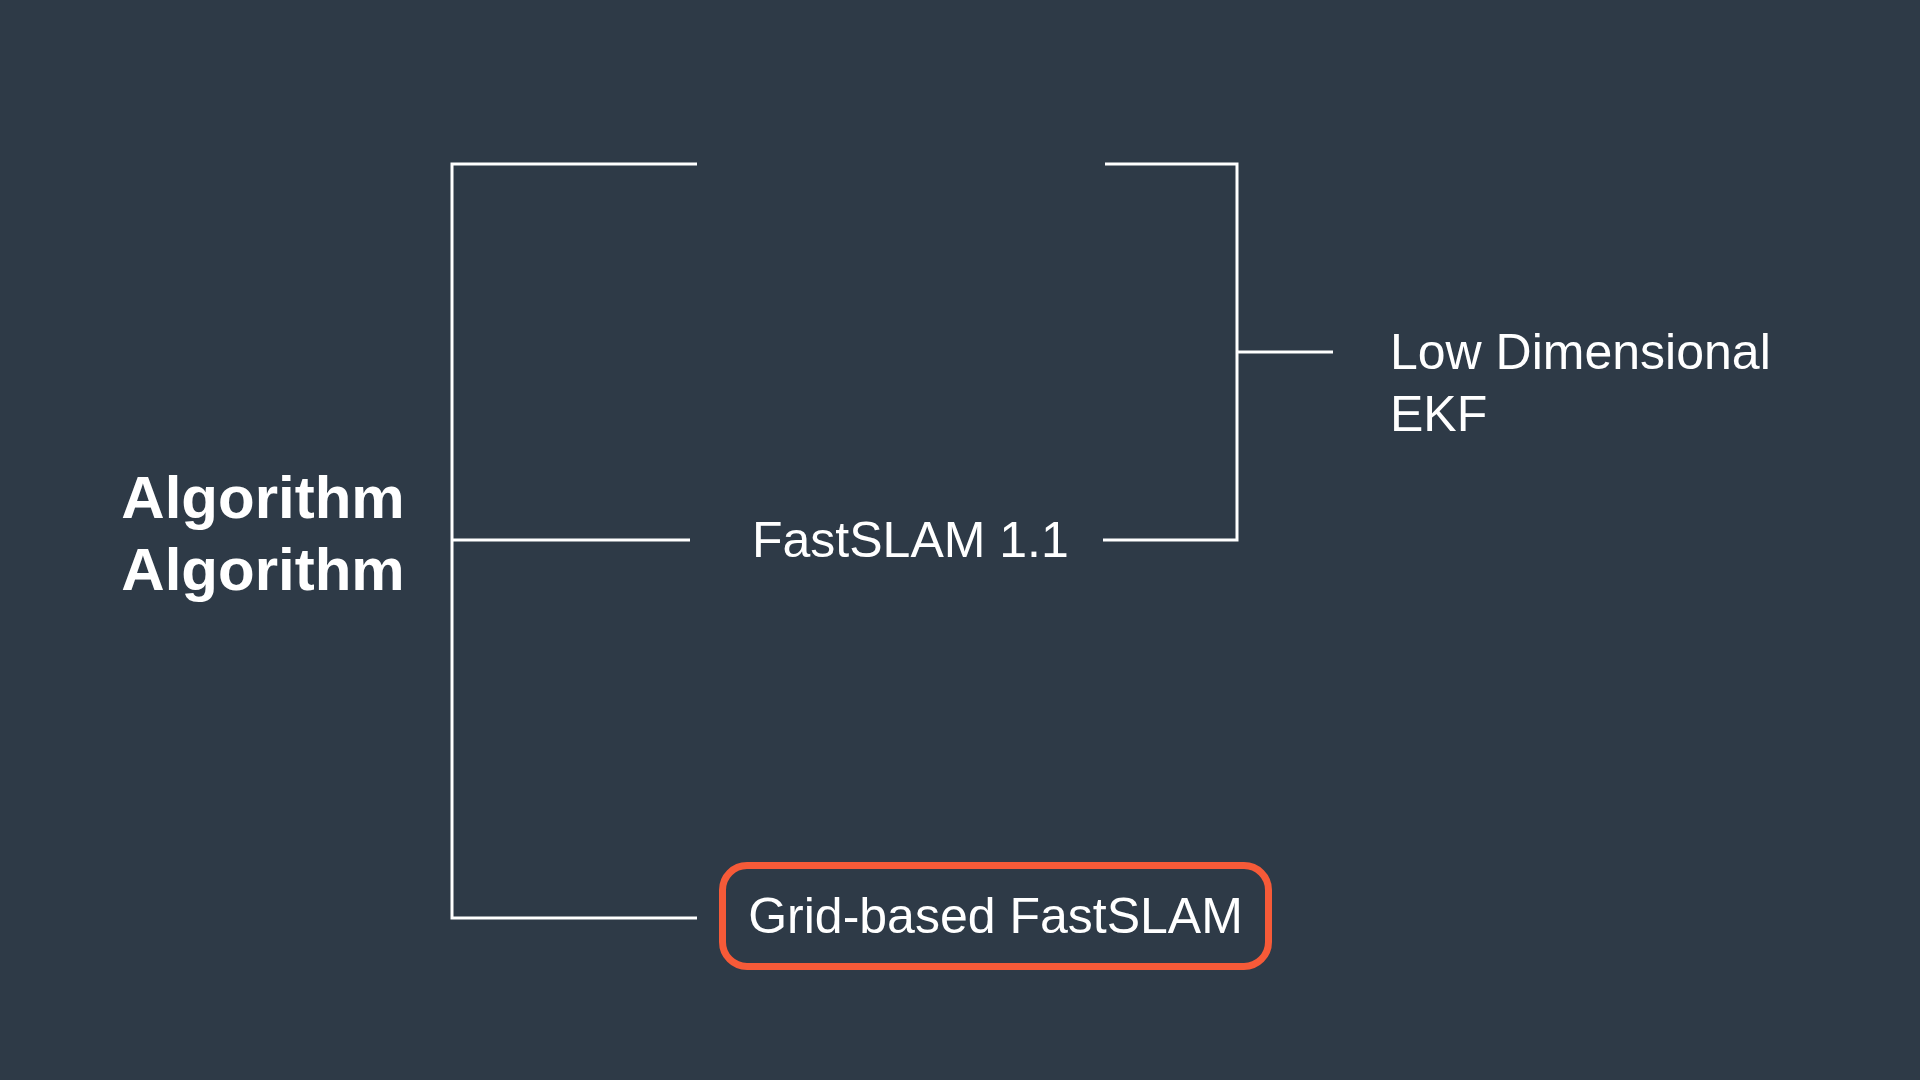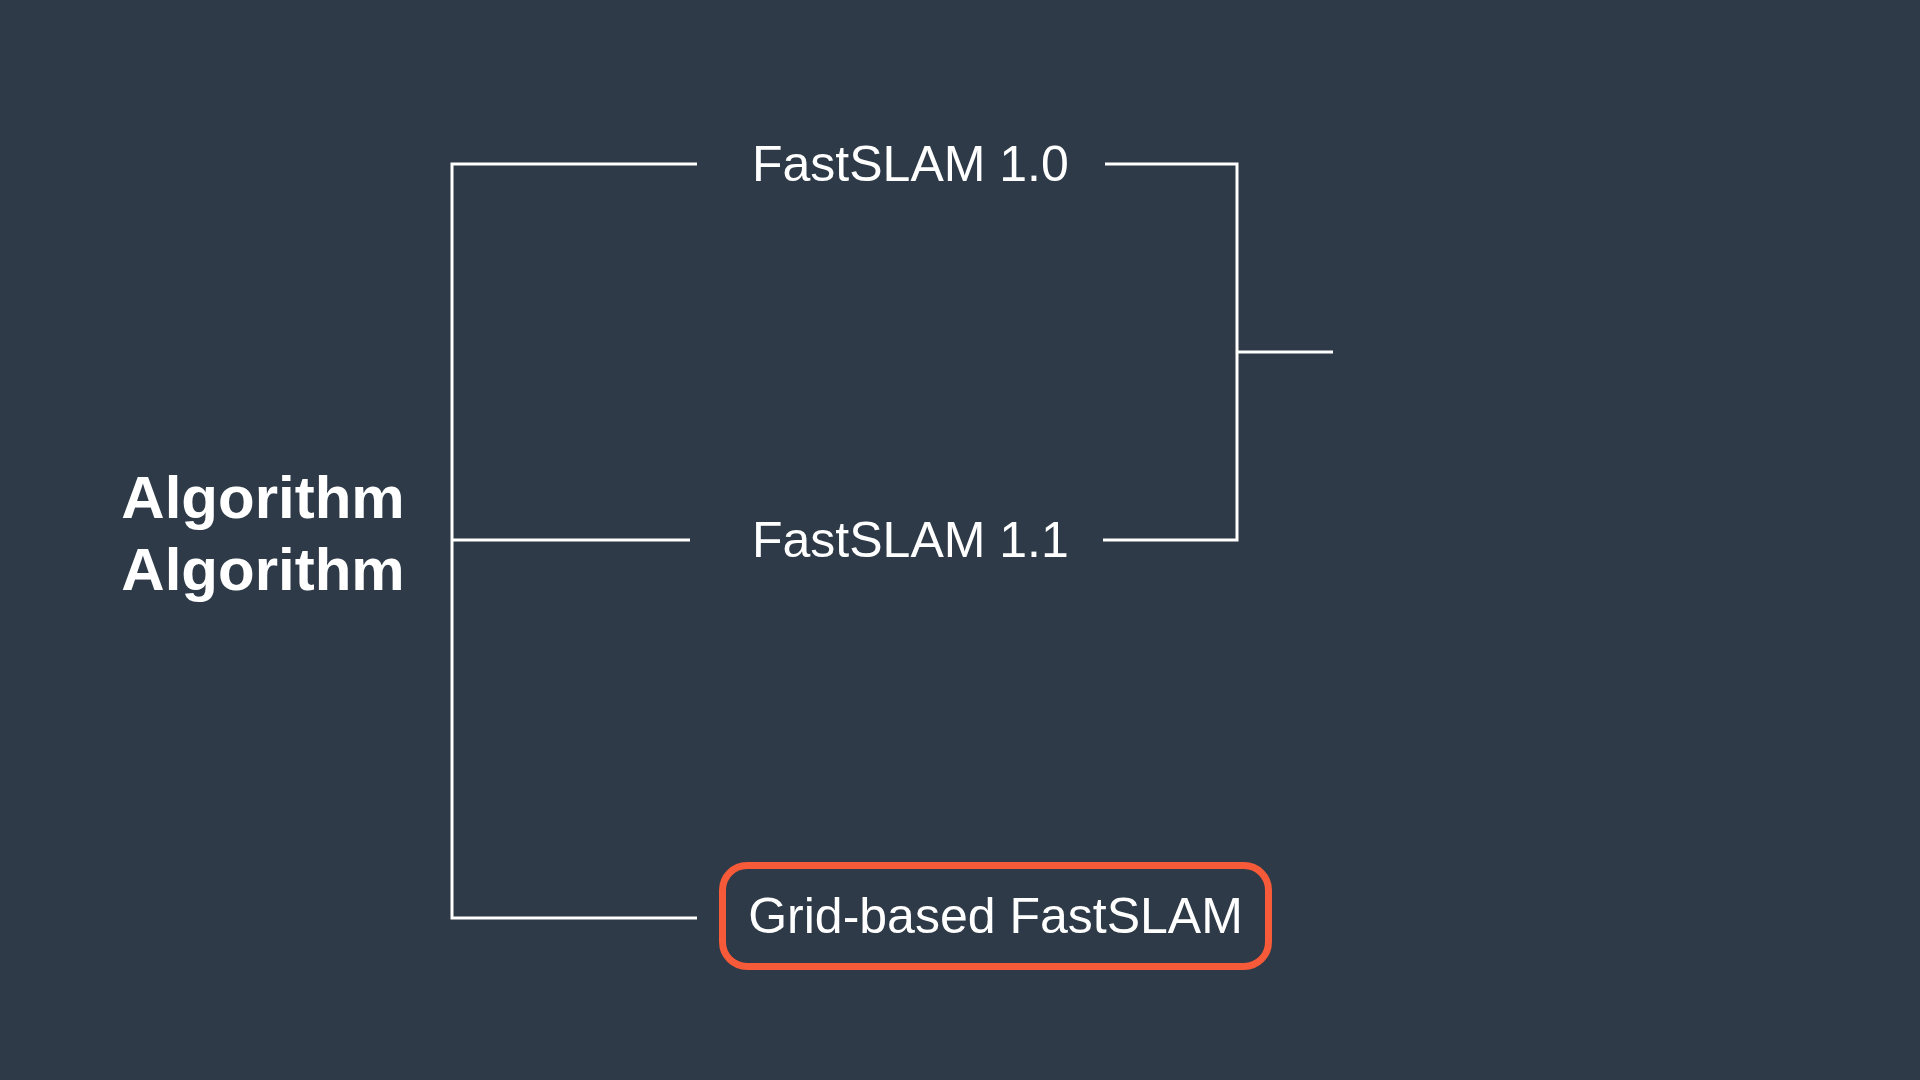--- a/index.html
+++ b/index.html
@@ -78,22 +78,22 @@
 
     <path d="M 452 540 H 690" fill="none" stroke="currentColor" stroke-width="3"></path>
 
     <path d="M 1105 164 H 1237 V 540 H 1103" fill="none" stroke="currentColor" stroke-width="3"></path>
 
     <path d="M 1237 352 H 1333" fill="none" stroke="currentColor" stroke-width="3"></path>
   </svg>
 
   <div class="root-label">Algorithm Algorithm</div>
 
-  <div class="node-label fs1">FastSLAM 1.0</div>
 
   <div class="node-label fs2">FastSLAM 1.1</div>
 
   <div class="highlight-box">
     <span>Grid-based FastSLAM</span>
   </div>
 
+  <div class="node-label ekf">Low Dimensional EKF</div>
 
 </div>
 
 </body></html>

